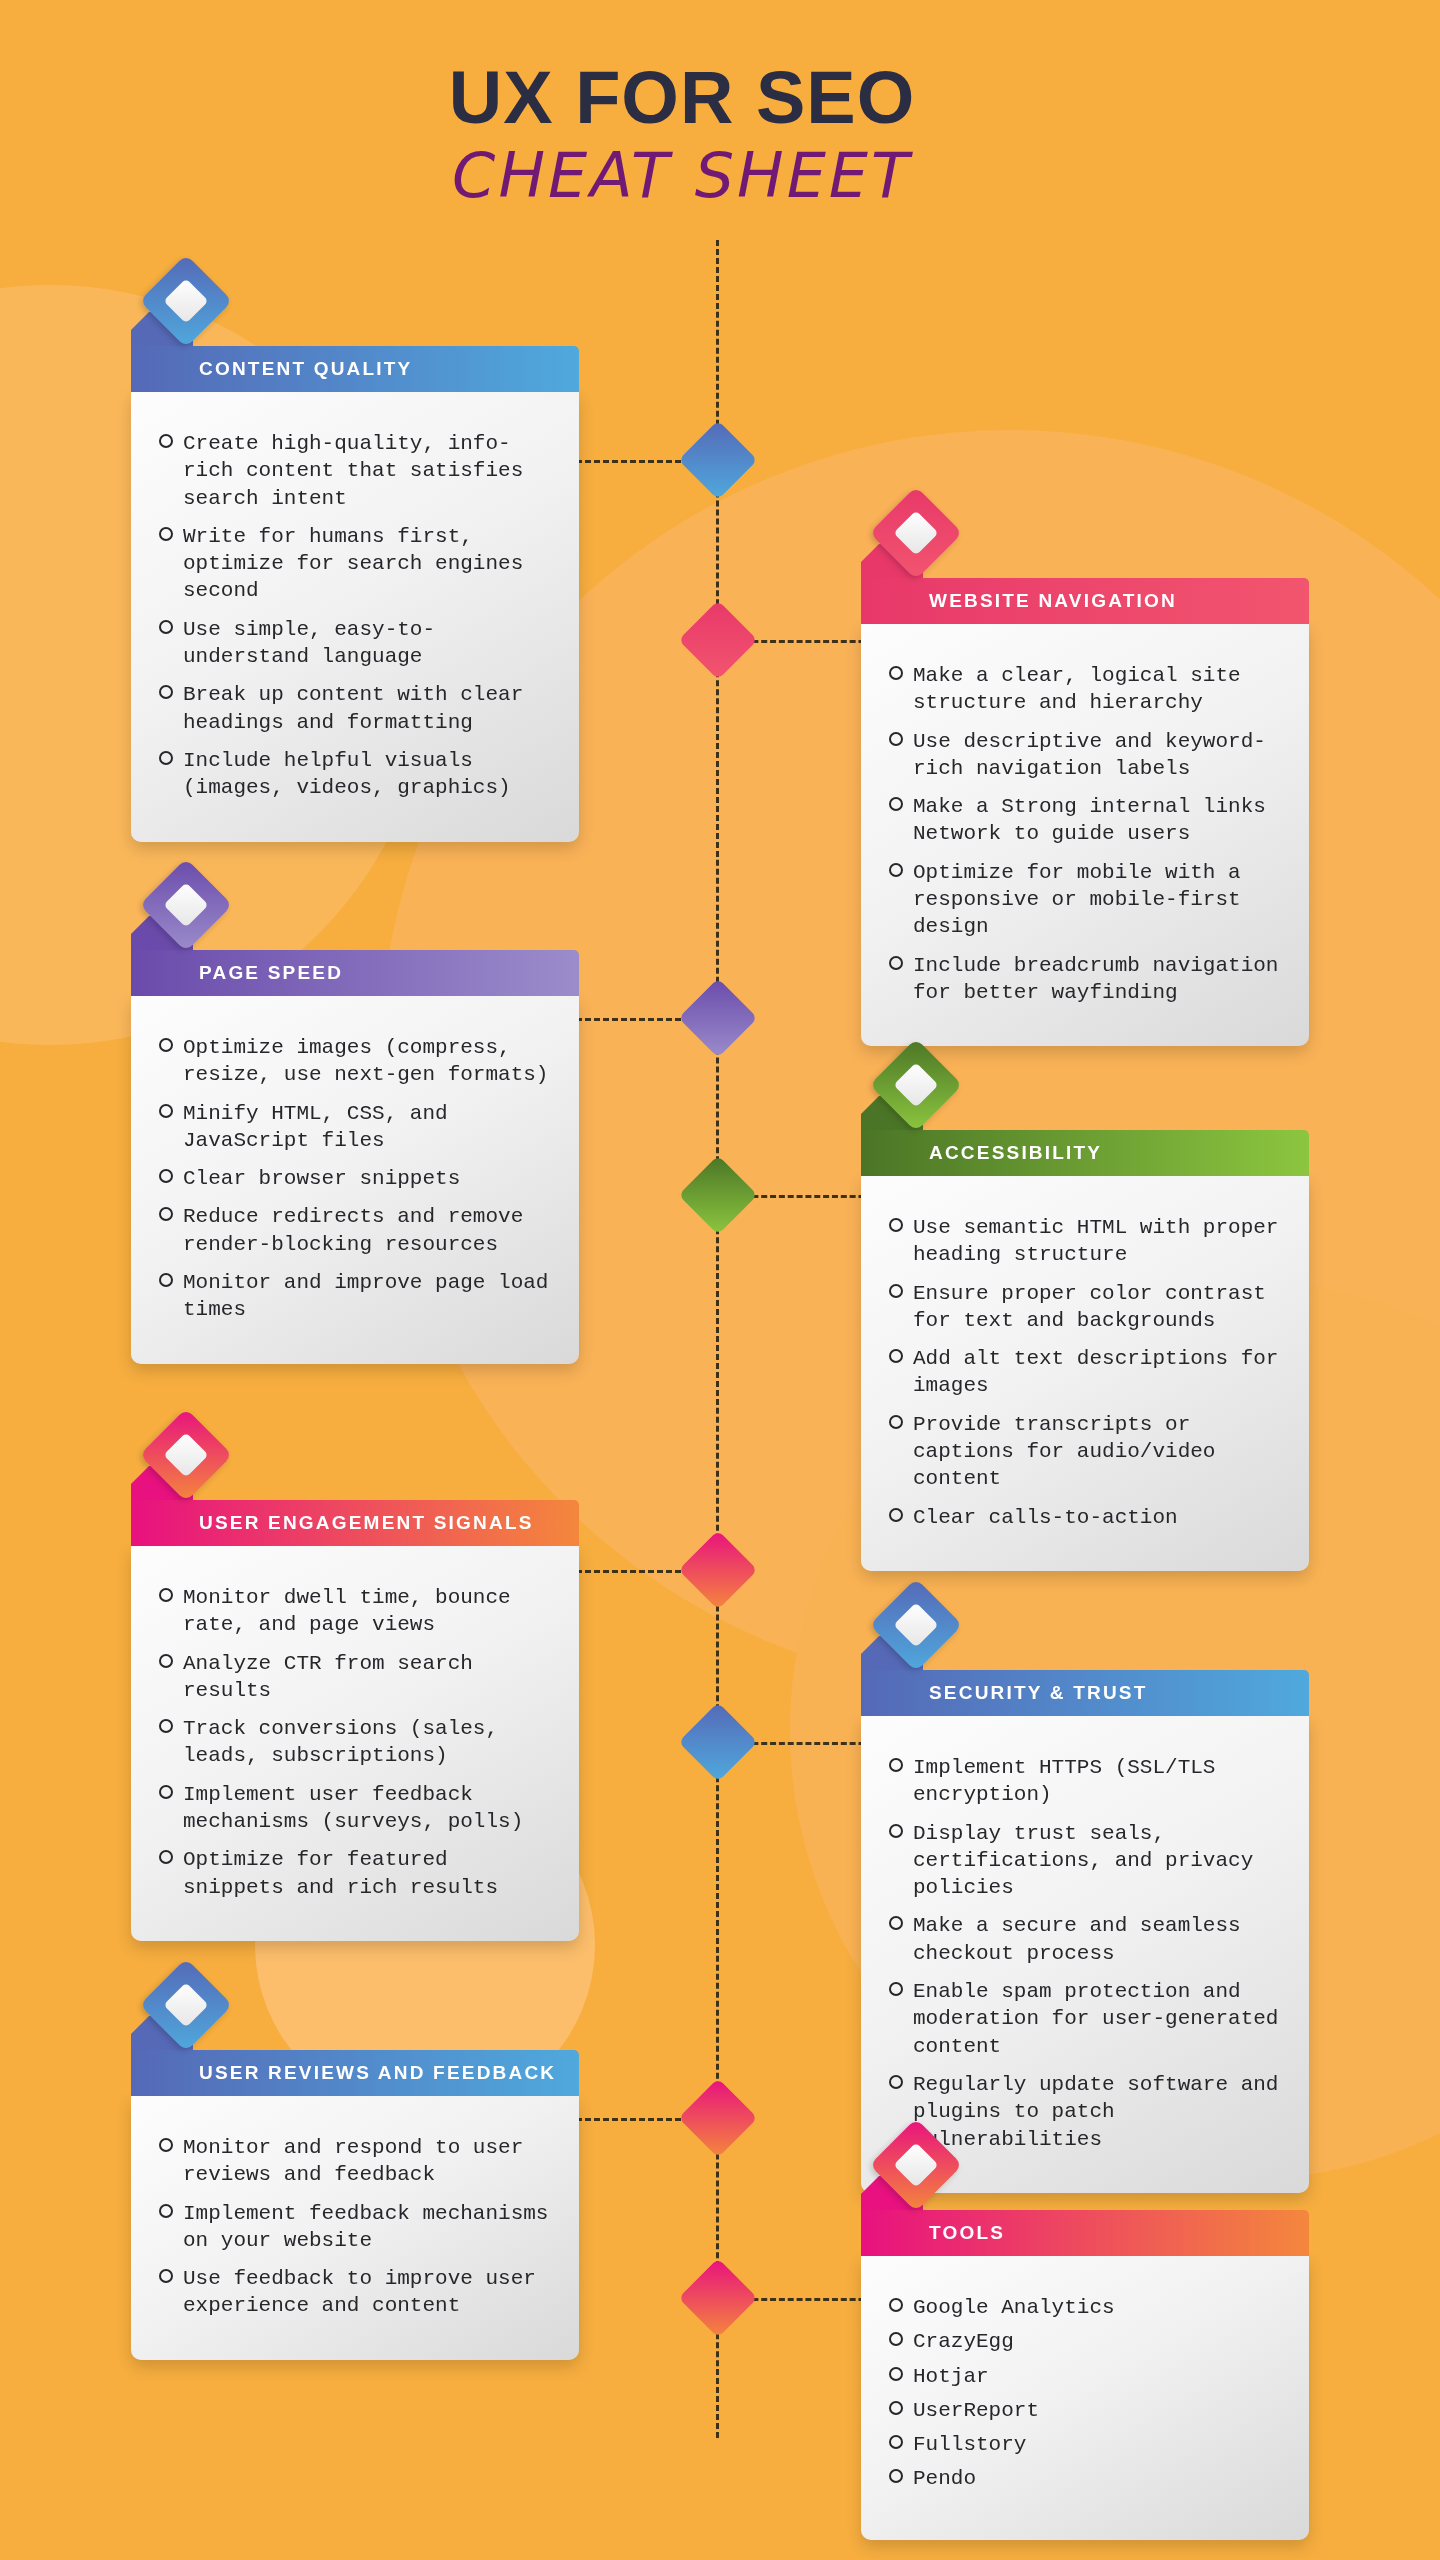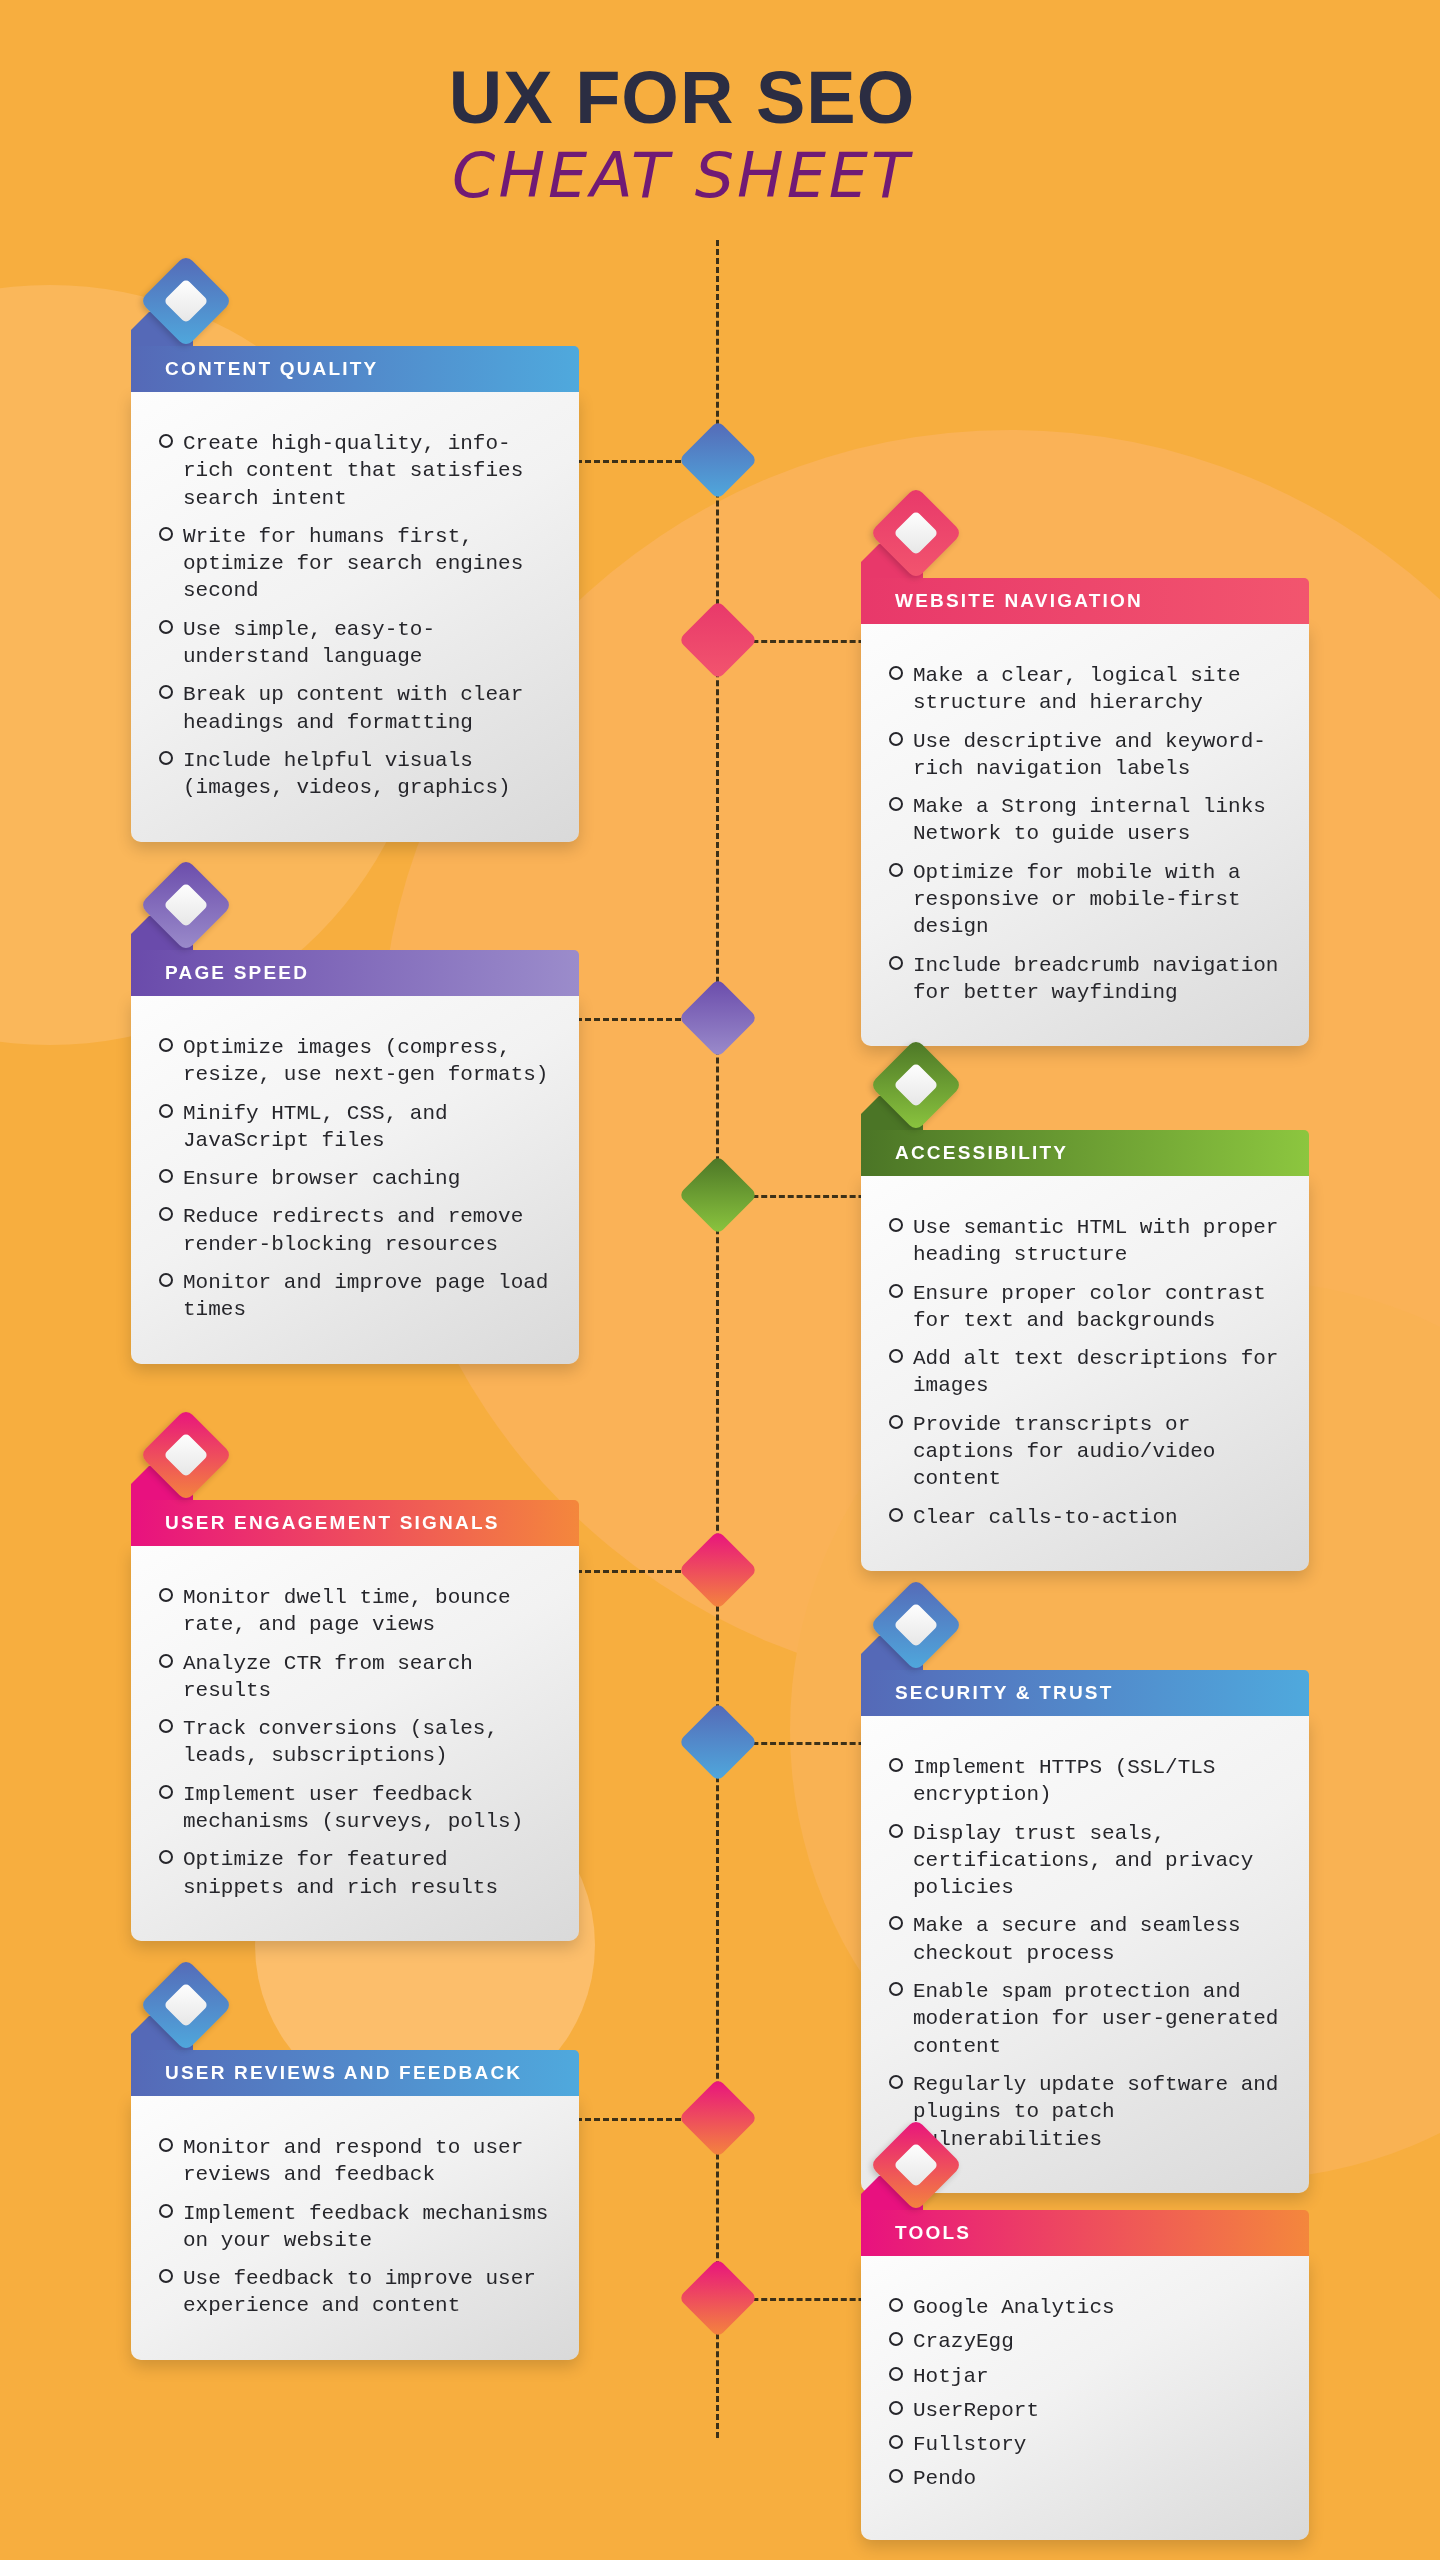--- a/index.html
+++ b/index.html
@@ -61,21 +61,21 @@
   .tab {
     position:absolute; left:0; top:44px; width:62px; height:48px; z-index:1;
   }
   .header {
     position:relative; margin-top:78px; height:46px; z-index:2;
     border-radius:5px 5px 0 0;
     display:flex; align-items:center;
   }
   .header-title {
     color:#ffffff; font-size:19px; font-weight:bold;
-    letter-spacing:2.2px; padding-left:34px; white-space:nowrap;
+    letter-spacing:2.2px; padding-left:68px; white-space:nowrap;
   }
   .body {
     background:linear-gradient(150deg,#fdfdfd 0%,#f2f2f2 45%,#d9d9d9 100%);
     border-radius:0 0 10px 10px;
     padding:38px 26px 40px 26px;
     box-shadow:0 7px 16px rgba(0,0,0,0.16);
   }
   ul { list-style:none; }
   li {
     position:relative; padding-left:26px; margin-bottom:11px;
@@ -154,21 +154,21 @@
       <div class="badge" style="background: linear-gradient(135deg, rgb(106, 75, 171) 0%, rgb(155, 140, 203) 100%);">
         <div class="badge-inner"></div>
       </div>
       <div class="header" style="background: linear-gradient(90deg, rgb(106, 75, 171) 0%, rgb(155, 140, 203) 100%);">
         <div class="header-title">PAGE SPEED</div>
       </div>
       <div class="body">
         <ul>
           <li>Optimize images (compress, resize, use next-gen formats)</li>
           <li>Minify HTML, CSS, and JavaScript files</li>
-          <li>Ensure browser caching</li>
+          <li>Clear browser snippets</li>
           <li>Reduce redirects and remove render-blocking resources</li>
           <li>Monitor and improve page load times</li>
         </ul>
       </div>
     </div>
     <div class="connector" style="top: 1195px; left: 717px; width: 174px;"></div>
     <div class="node" style="left: 690px; top: 1167px; background: linear-gradient(135deg, rgb(75, 117, 38) 0%, rgb(140, 198, 63) 100%);"></div>
     <div class="card" style="left: 861px; top: 1052px;">
       <div class="tab" style="background: rgb(75, 117, 38); clip-path: polygon(0px 18px, 18px 0px, 62px 0px, 62px 48px, 0px 48px);"></div>
       <div class="badge" style="background: linear-gradient(135deg, rgb(75, 117, 38) 0%, rgb(140, 198, 63) 100%);">

